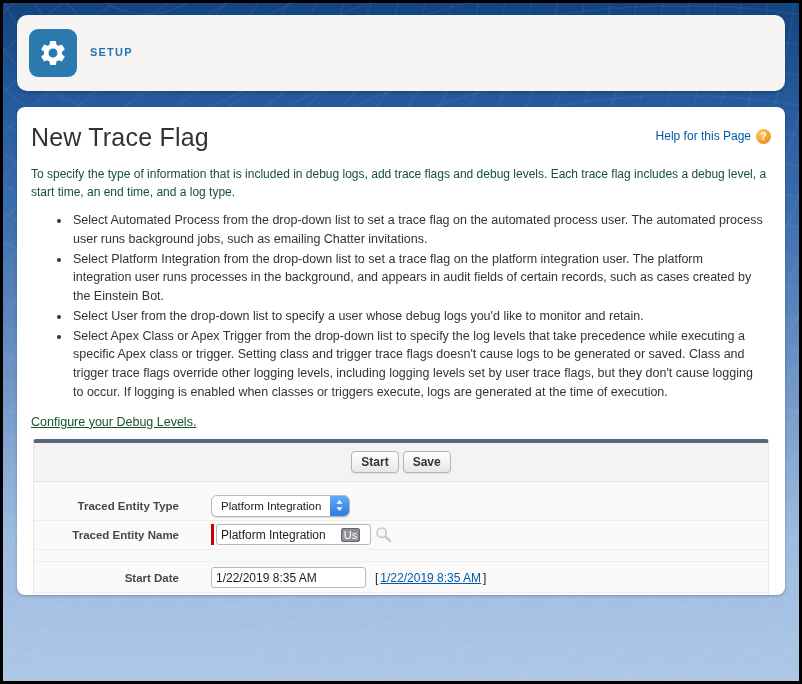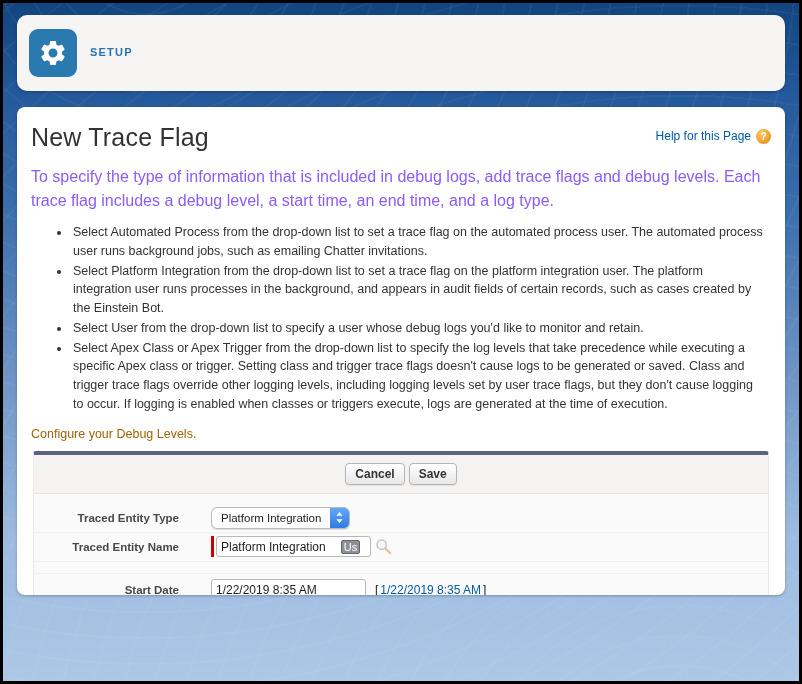--- a/index.html
+++ b/index.html
@@ -50,26 +50,26 @@
   }
   .page-title { font-size: 25px; font-weight: 400; color: #333; letter-spacing: 0.2px; }
   .help-area { display: flex; align-items: flex-start; gap: 5px; margin-top: 6px; }
   .help-link { font-size: 12px; color: var(--link-blue, #015ba7); text-decoration: none; cursor: pointer; }
   .help-qicon {
     width: 15px; height: 15px; border-radius: 50%;
     background: radial-gradient(circle at 35% 30%, #ffc966, var(--help-icon-orange, #f0a431) 55%, #d97c0e);
     color: #fff; font-size: 10px; font-weight: bold;
     display: flex; align-items: center; justify-content: center; cursor: pointer;
   }
-  .intro { font-size: 16px; color: #8b5cf6; line-height: 1.5; margin: 13px 4px 0 4px; }
+  .intro { font-size: 12px; color: #14532d; line-height: 1.5; margin: 13px 4px 0 4px; }
   .bullets { margin: 10px 12px 0 44px; font-size: 12.5px; color: #333; line-height: 1.5; }
   .bullets li { margin-bottom: 1px; padding-left: 2px; }
   .configure-link {
     display: inline-block; margin: 12px 4px 10px 4px;
-    font-size: 12.5px; color: #a16207; cursor: pointer;
+    font-size: 12.5px; color: #14532d; text-decoration: underline; cursor: pointer;
   }
 
   
   .form-block {
     margin: 0 6px; background: #fbfafa;
     border: 1px solid #e9e8e7;
     border-top: 4px solid var(--section-bar, #5a6382);
     border-radius: 3px;
   }
   .btn-row {
@@ -175,21 +175,21 @@
       <li>Select User from the drop-down list to specify a user whose debug logs you'd like to monitor and retain.</li>
       <li>Select Apex Class or Apex Trigger from the drop-down list to specify the log levels that take precedence while executing a specific Apex class or trigger. Setting class and trigger trace flags doesn't cause logs to be generated or saved. Class and trigger trace flags override other logging levels, including logging levels set by user trace flags, but they don't cause logging to occur. If logging is enabled when classes or triggers execute, logs are generated at the time of execution.</li>
     </ul>
 
     <a class="configure-link">Configure your Debug Levels.</a>
 
     
     <section class="form-block">
 
       <div class="btn-row top">
-        <button class="sf-btn">Cancel</button>
+        <button class="sf-btn">Start</button>
         <button class="sf-btn">Save</button>
       </div>
 
       <div class="rows">
 
         <div class="form-row">
           <div class="label-cell">Traced Entity Type</div>
           <div class="control-cell">
             <div class="mac-select">
               <span class="sel-text">Platform Integration</span>

